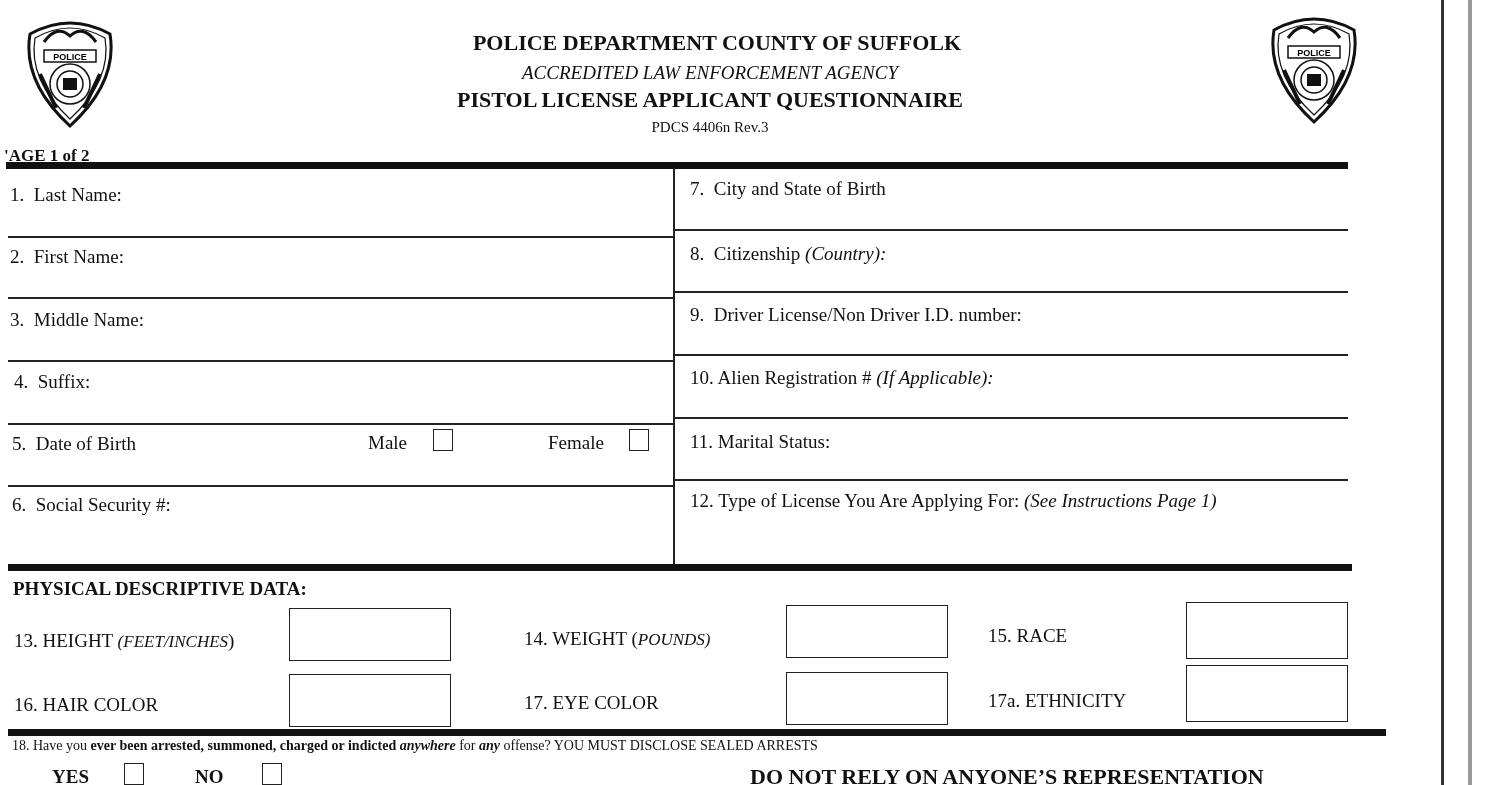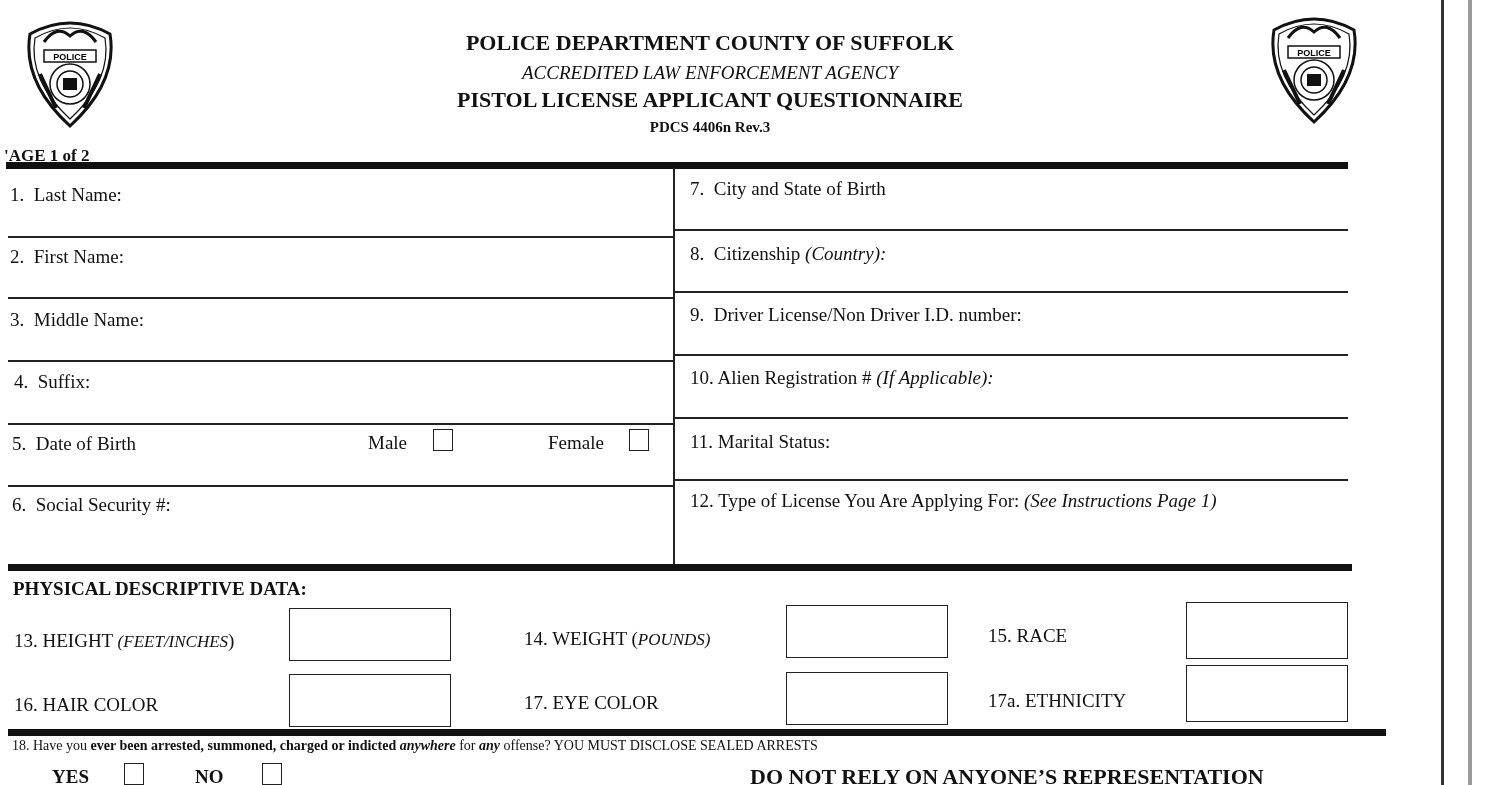--- a/index.html
+++ b/index.html
@@ -1,24 +1,24 @@
 <!DOCTYPE html>
 <html><head>
 <meta charset="utf-8">
 <style>
   html, body { margin:0; padding:0; }
   body { width:1500px; height:785px; background:#fff; position:relative; overflow:hidden;
          font-family:"Liberation Serif", serif; color:#111; }
   .abs { position:absolute; }
   .badge { position:absolute; width:96px; height:118px; }
   .hdr { position:absolute; left:0; width:1420px; text-align:center; white-space:nowrap; }
-  .h1 { top:30px; font-weight:bold; font-size:22px; }
+  .h1 { top:30px; font-weight:bold; font-size:22px;margin-left:7px; }
   .h2 { top:62px; font-style:italic; font-size:19px; }
   .h3 { top:87px; font-weight:bold; font-size:22px; }
-  .h4 { top:119px; font-weight:bold; font-size:15px; }
+  .h4 { top:119px; font-weight:normal; font-size:15px; }
   .pageno { left:4px; top:146px; font-weight:bold; font-size:17px; }
   .thick { position:absolute; background:#111; height:7px; }
   .thin { position:absolute; background:#222; height:1.5px; }
   .vline { position:absolute; background:#222; width:1.5px; }
   .lbl { position:absolute; font-size:19px; white-space:nowrap; }
   .lbl i { font-style:italic; }
   .cb { position:absolute; width:20px; height:22px; border:1.5px solid #222; box-sizing:border-box; background:#fff; }
   .box { position:absolute; border:1.8px solid #222; box-sizing:border-box; background:#fff; }
   .section { position:absolute; left:13px; top:578px; font-weight:bold; font-size:19px; }
   .q18 { position:absolute; left:12px; top:738px; font-size:14px; white-space:nowrap; }

